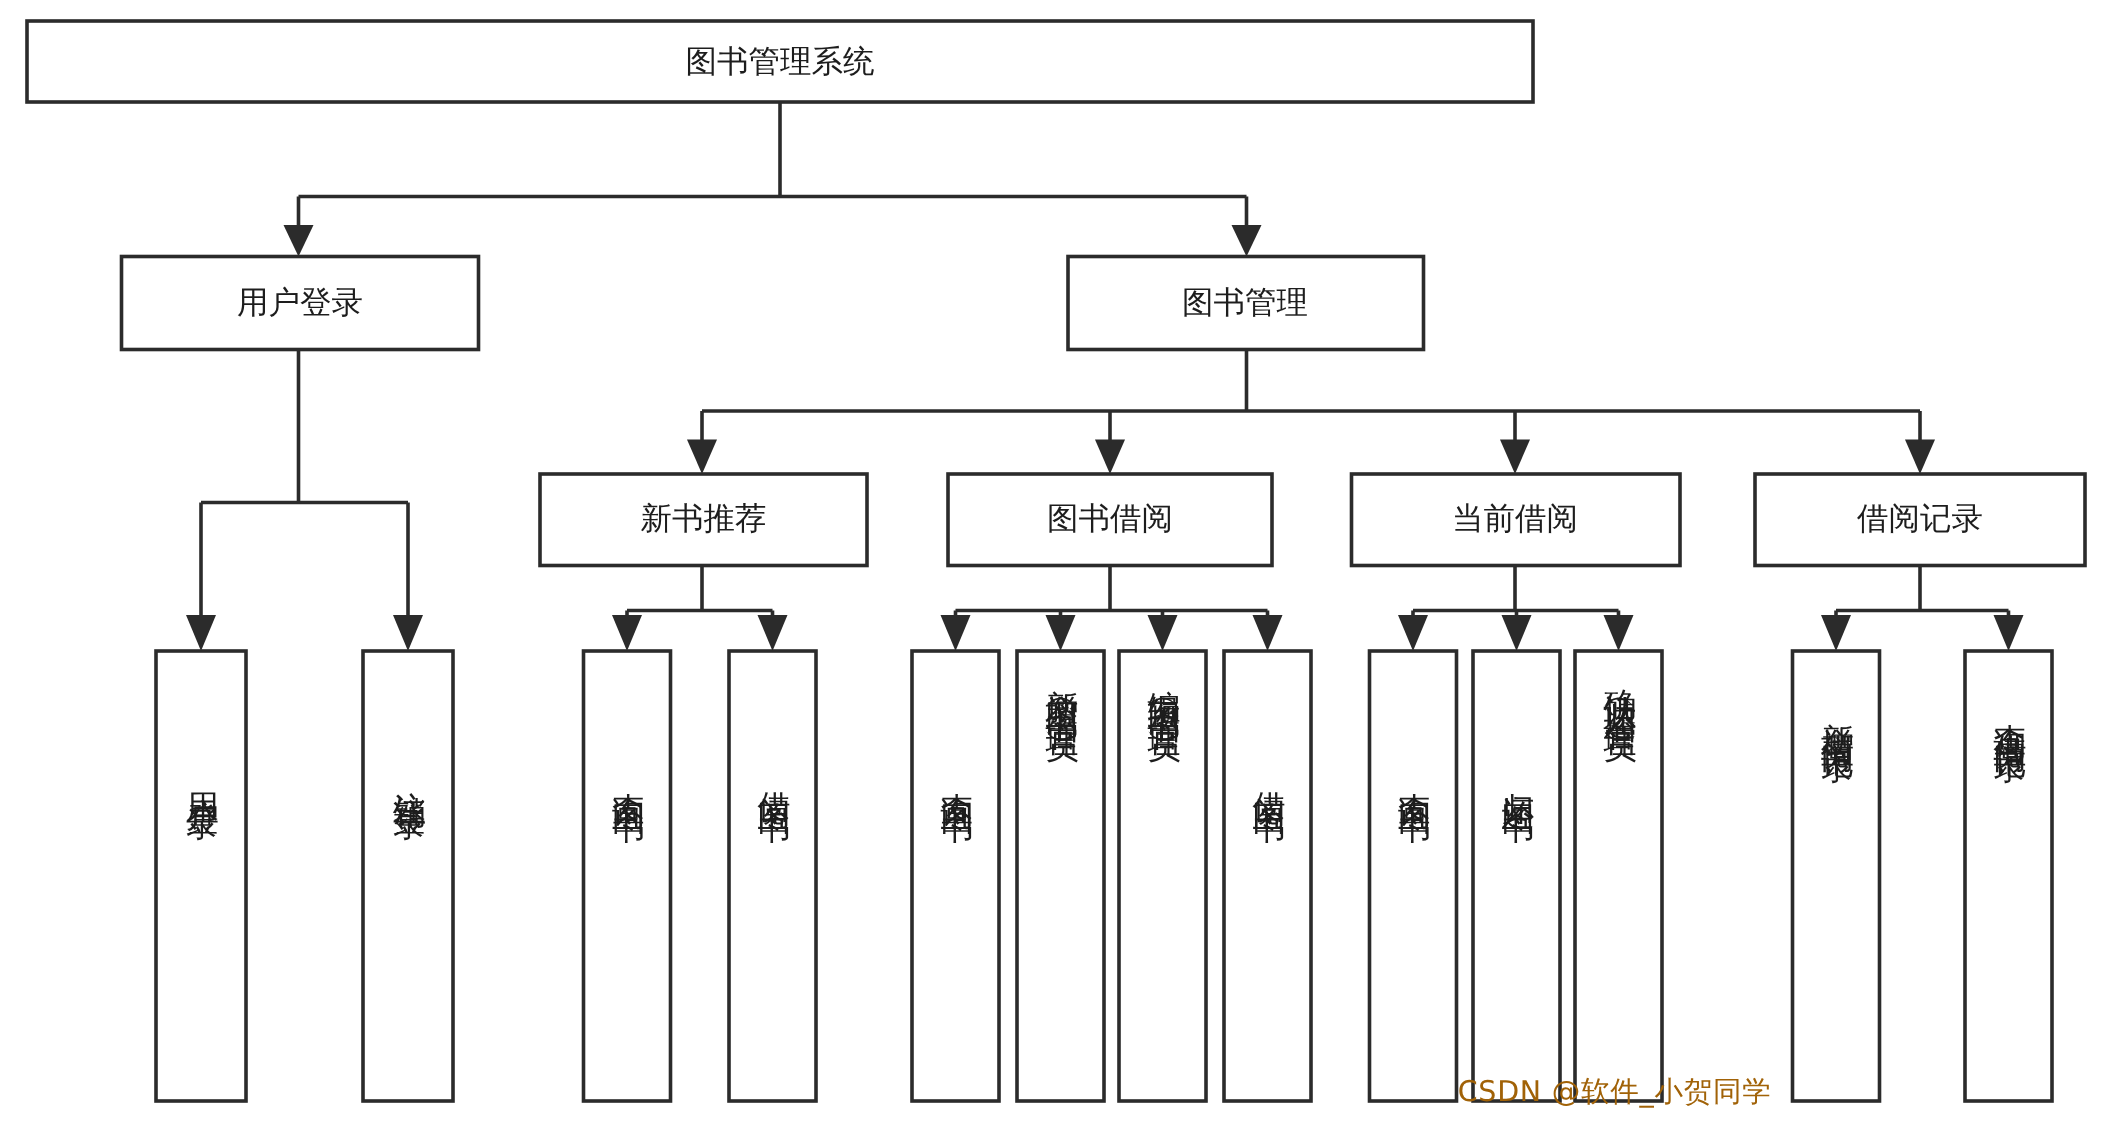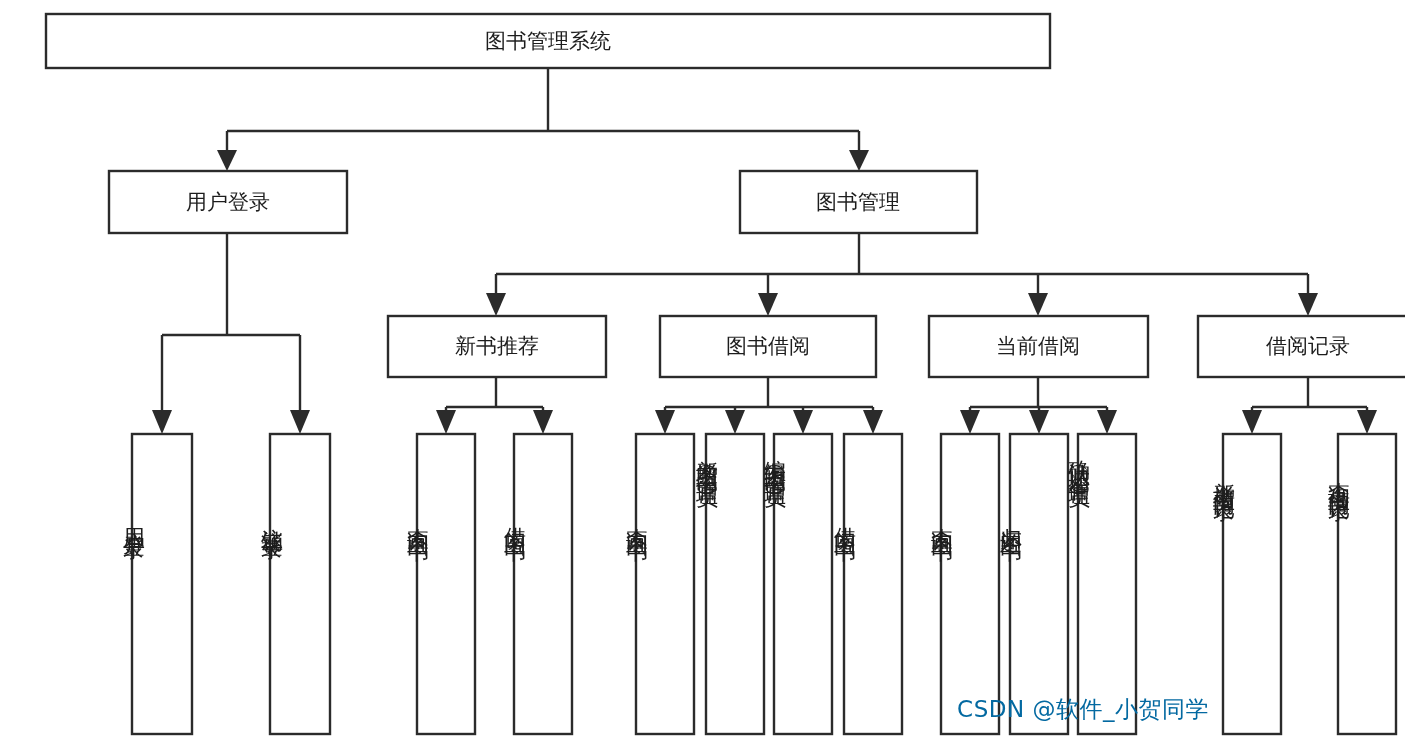--- a/index.html
+++ b/index.html
@@ -12,21 +12,20 @@
     height: 747px;
     font-family: "DejaVu Sans", "Liberation Sans", sans-serif;
     overflow: hidden;
     position: relative;
   }
   #diagram-root {
     position: absolute;
     left: 0; top: 0;
     width: 1191px;
     height: 747px;
-    padding-left: 28px;
   }
   svg.flow {
     display: block;
     width: 1405px;
     height: 747px;
   }
   .node-box {
     fill: #ffffff;
     stroke: #2b2b2b;
     stroke-width: 2.4;
@@ -61,24 +60,24 @@
     font-family: "DejaVu Sans", "Liberation Sans", sans-serif;
     font-size: 22px;
     line-height: 1;
     letter-spacing: 4px;
     color: #1d1d1d;
     white-space: nowrap;
   }
   #watermark {
     position: absolute;
     right: 10px;
-    bottom: 22px;
-    font-family: "DejaVu Sans", "Liberation Sans", sans-serif;
-    font-size: 23px;
-    color: #0369a1;
+    bottom: 6px;
+    font-family: "DejaVu Sans", "Liberation Sans", sans-serif;
+    font-size: 19px;
+    color: #a16207;
     letter-spacing: 0.5px;
     white-space: nowrap;
   }
 </style>
 </head>
 <body>
 
 <div id="diagram-root">
 
   <svg class="flow" viewBox="0 0 1405 747" xmlns="http://www.w3.org/2000/svg">

